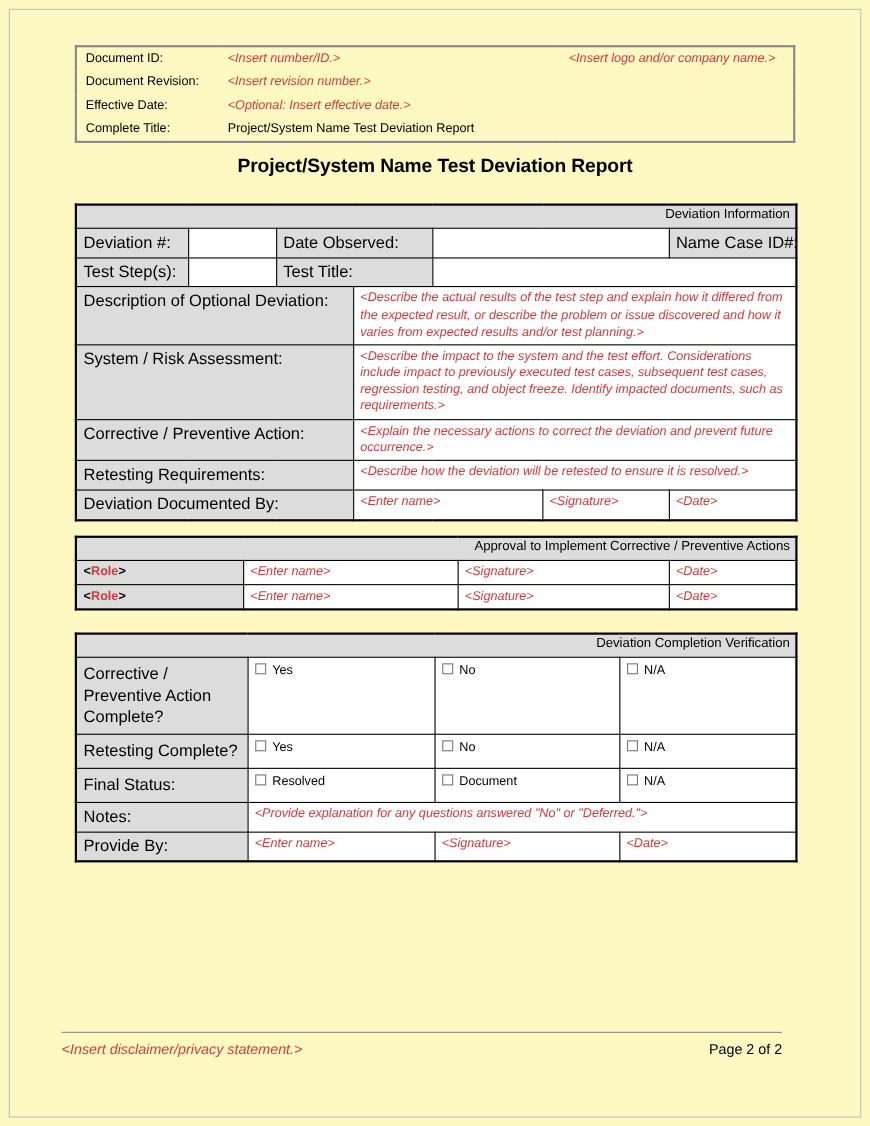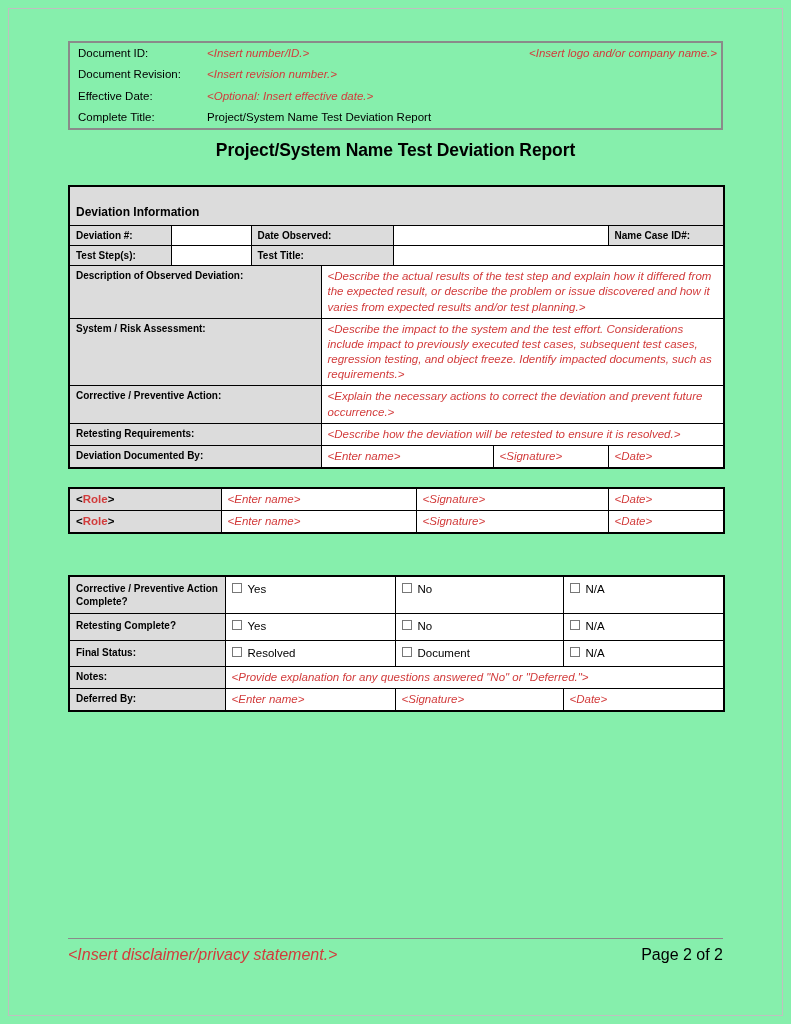--- a/index.html
+++ b/index.html
@@ -13,21 +13,21 @@
     position: relative;
     font-family: "Liberation Sans", sans-serif;
     color: #000000;
     overflow: hidden;
   }
   .page {
     position: absolute;
     left: 0; top: 0;
     width: 791px;
     height: 1024px;
-    background: #86efac;
+    background: #fef9c3;
     box-sizing: border-box;
   }
   .page-border {
     position: absolute;
     left: 8px; top: 8px;
     width: 775px; height: 1008px;
     border: 1px solid #bfbfbf;
     box-sizing: border-box;
     pointer-events: none;
   }
@@ -60,21 +60,21 @@
   .docinfo-wrap td {
     border: none;
     padding: 2px 4px 2px 8px;
     font-size: 11.5px;
     line-height: 1.5;
     white-space: nowrap;
   }
   .docinfo-wrap td.lbl { width: 130px; }
   .docinfo-wrap td.val { width: 310px; }
   .docinfo-wrap td.logo {
-    text-align: right;
+    text-align: left;
   }
   .redtxt { color: #d23b3b; font-style: italic; }
 
   
   .doc-title {
     position: absolute;
     left: 0;
     top: 140px;
     width: 791px;
     text-align: center;
@@ -87,30 +87,30 @@
   .tbl-wrap {
     position: absolute;
     left: 68px;
     width: 655px;
   }
   .tbl-wrap > table {
     border: 2.5px solid #000;
   }
   .sec-head {
     background: #dcdcdc;
-    text-align: left;
-    font-weight: bold;
+    text-align: right;
+    font-weight: normal;
     font-size: 12px;
-    padding-top: 18px;
+    padding-top: 0;
     padding-bottom: 4px;
   }
   .lblcell {
     background: #dcdcdc;
-    font-weight: bold;
-    font-size: 10px;
+    font-weight: normal;
+    font-size: 15px;
   }
   .blank { background: #ffffff; }
   .val-cell { background:#ffffff; }
 
   .cb {
     display: inline-block;
     width: 8px;
     height: 8px;
     border: 1px solid #777;
     margin-right: 6px;
@@ -120,28 +120,28 @@
   .cbrow td { padding-top: 5px; padding-bottom: 5px; margin-left: 28px; }
 
   
   #t-deviation { top: 185px; }
   #t-approval  { top: 487px; }
   #t-verify    { top: 575px; }
 
   
   .footer {
     position: absolute;
-    left: 68px;
+    left: 56px;
     top: 938px;
     width: 655px;
     border-top: 1.5px solid #8a8a8a;
     padding-top: 7px;
     display: flex;
     justify-content: space-between;
-    font-size: 16px;
+    font-size: 13px;
   }
   .role b { color: #d23b3b; }
   .role { font-weight: bold; font-size: 11.5px; }
   .nowrapcell { white-space: nowrap; }
 </style>
 </head>
 <body>
 
 <div class="page">
   <div class="page-border"></div>
@@ -198,21 +198,21 @@
       </tr>
 
       <tr>
         <td class="lblcell nowrapcell">Test Step(s):</td>
         <td class="blank"></td>
         <td class="lblcell nowrapcell" colspan="2">Test Title:</td>
         <td class="blank" colspan="3"></td>
       </tr>
 
       <tr>
-        <td class="lblcell" colspan="3">Description of Observed Deviation:</td>
+        <td class="lblcell" colspan="3">Description of Optional Deviation:</td>
         <td class="val-cell redtxt" colspan="4">&lt;Describe the actual results of the test step and explain how it differed from the expected result, or describe the problem or issue discovered and how it varies from expected results and/or test planning.&gt;</td>
       </tr>
 
 
       <tr>
         <td class="lblcell" colspan="3">System / Risk Assessment:</td>
         <td class="val-cell redtxt" colspan="4">&lt;Describe the impact to the system and the test effort. Considerations include impact to previously executed test cases, subsequent test cases, regression testing, and object freeze. Identify impacted documents, such as requirements.&gt;</td>
       </tr>
 
       <tr>
@@ -238,20 +238,23 @@
   <div class="tbl-wrap" id="t-approval">
     <table>
       <colgroup>
         <col style="width:152px">
         <col style="width:195px">
         <col style="width:192px">
         <col style="width:116px">
       </colgroup>
 
       <tbody>
+          <tr>
+        <td class="sec-head" colspan="4">Approval to Implement Corrective / Preventive Actions</td>
+      </tr>
 
       <tr>
         <td class="lblcell role"><span>&lt;</span><b>Role</b><span>&gt;</span></td>
         <td class="val-cell redtxt">&lt;Enter name&gt;</td>
         <td class="val-cell redtxt">&lt;Signature&gt;</td>
         <td class="val-cell redtxt">&lt;Date&gt;</td>
       </tr>
 
       <tr>
         <td class="lblcell role"><span>&lt;</span><b>Role</b><span>&gt;</span></td>
@@ -266,20 +269,23 @@
   <div class="tbl-wrap" id="t-verify">
     <table>
       <colgroup>
         <col style="width:156px">
         <col style="width:170px">
         <col style="width:168px">
         <col style="width:161px">
       </colgroup>
 
       <tbody>
+          <tr>
+        <td class="sec-head" colspan="4">Deviation Completion Verification</td>
+      </tr>
 
       <tr class="cbrow">
         <td class="lblcell" rowspan="1">Corrective / Preventive Action Complete?</td>
         <td class="val-cell"><span class="cb"></span><span>Yes</span></td>
         <td class="val-cell"><span class="cb"></span><span>No</span></td>
         <td class="val-cell"><span class="cb"></span><span>N/A</span></td>
       </tr>
 
       <tr class="cbrow">
         <td class="lblcell">Retesting Complete?</td>
@@ -294,21 +300,21 @@
         <td class="val-cell"><span class="cb"></span><span>Document</span></td>
         <td class="val-cell"><span class="cb"></span><span>N/A</span></td>
       </tr>
 
       <tr>
         <td class="lblcell">Notes:</td>
         <td class="val-cell redtxt" colspan="3">&lt;Provide explanation for any questions answered "No" or "Deferred."&gt;</td>
       </tr>
 
       <tr>
-        <td class="lblcell">Deferred By:</td>
+        <td class="lblcell">Provide By:</td>
         <td class="val-cell redtxt">&lt;Enter name&gt;</td>
         <td class="val-cell redtxt">&lt;Signature&gt;</td>
         <td class="val-cell redtxt">&lt;Date&gt;</td>
       </tr>
     </tbody>
       </table>
   </div>
 
   <div class="footer">
     <div class="redtxt">&lt;Insert disclaimer/privacy statement.&gt;</div>

